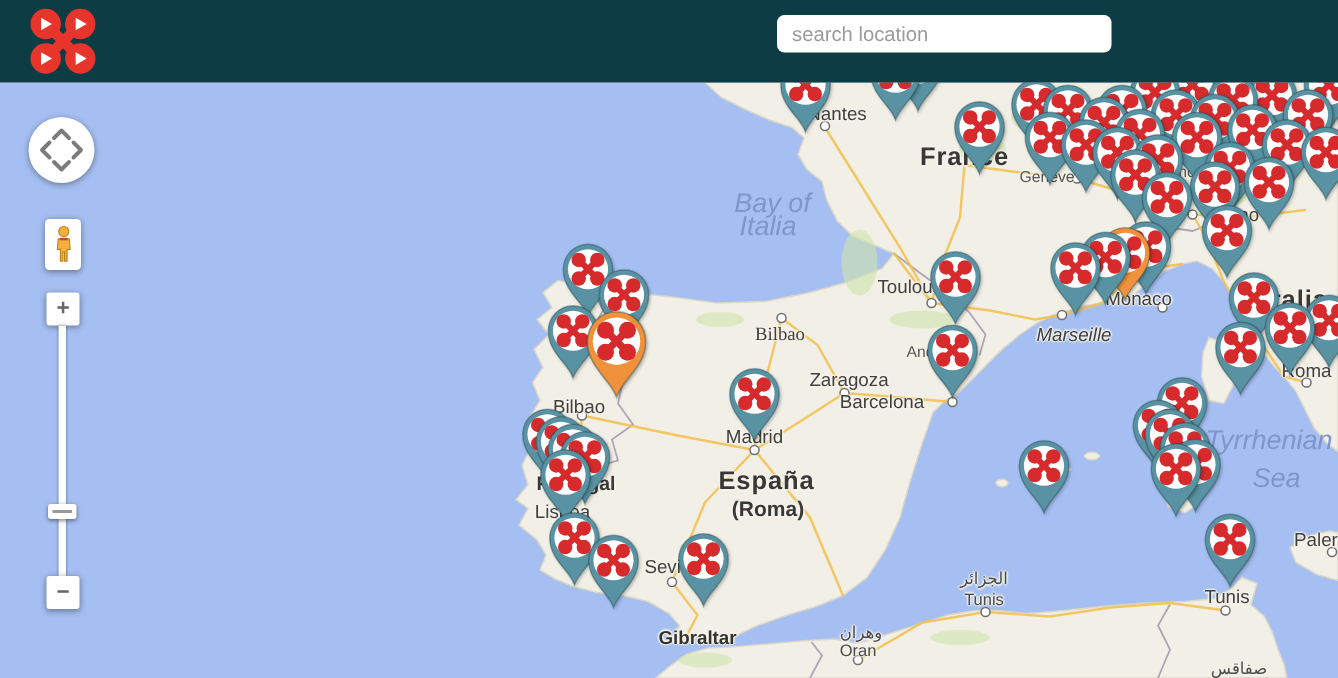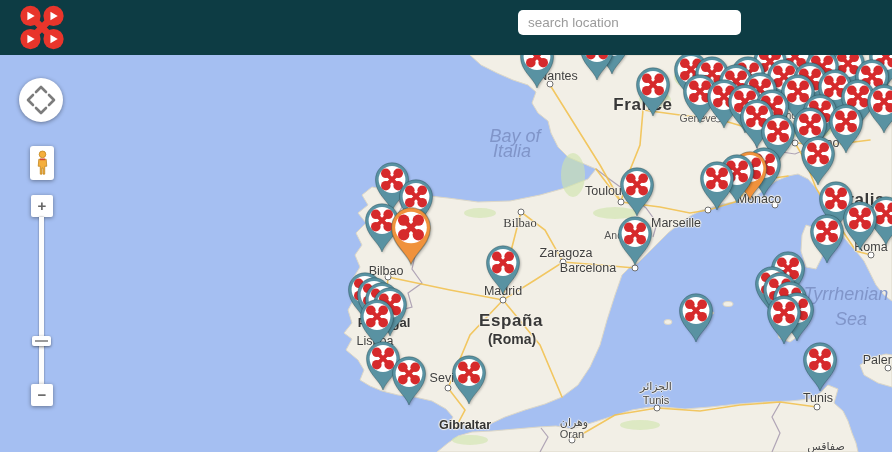--- a/index.html
+++ b/index.html
@@ -169,21 +169,21 @@
         <span class="lbl city-sm" style="left: 770px; top: 60px;">Switzerland</span>
         <span class="lbl water" style="left: 515px; top: 81px;">Bay of</span>
         <span class="lbl water" style="left: 512px; top: 96px;">Italia</span>
         <span class="lbl water" style="left: 846px; top: 239px;">Tyrrhenian</span>
         <span class="lbl water" style="left: 851px; top: 264px;">Sea</span>
         <span class="lbl city-sm" style="left: 698px; top: 63px;">Genève</span>
         <span class="lbl city-lg" style="left: 558px; top: 21px;">Nantes</span>
         <span class="lbl city-lg" style="left: 821px; top: 88px;">Milano</span>
         <span class="lbl city-lg" style="left: 610px; top: 136px;">Toulouse</span>
         <span class="lbl city-lg" style="left: 759px; top: 144px;">Monaco</span>
-        <span class="lbl city-lg" style="left: 676px; top: 168px;">Marseille</span>
+        <span class="lbl city-lg" style="left: 716px; top: 168px; font-style: italic;">Marseille</span>
         <span class="lbl city-sm" style="left: 623px; top: 180px;">Andorra</span>
         <span class="lbl city-lg" style="left: 566px; top: 198px;">Zaragoza</span>
         <span class="lbl city-lg" style="left: 588px; top: 213px;">Barcelona</span>
         <span class="lbl city-lg" style="left: 520px; top: 168px; font-family: Liberation Serif, serif;">Bilbao</span>
         <span class="lbl city-lg" style="left: 386px; top: 216px;">Bilbao</span>
         <span class="lbl city-lg" style="left: 503px; top: 236px;">Madrid</span>
         <span class="lbl city-lg" style="left: 375px; top: 286px;">Lisboa</span>
         <span class="lbl city-lg" style="left: 448px; top: 323px;">Sevilla</span>
         <span class="lbl city-bold" style="left: 465px; top: 370px;">Gibraltar</span>
         <span class="lbl city-lg" style="left: 871px; top: 192px;">Roma</span>

